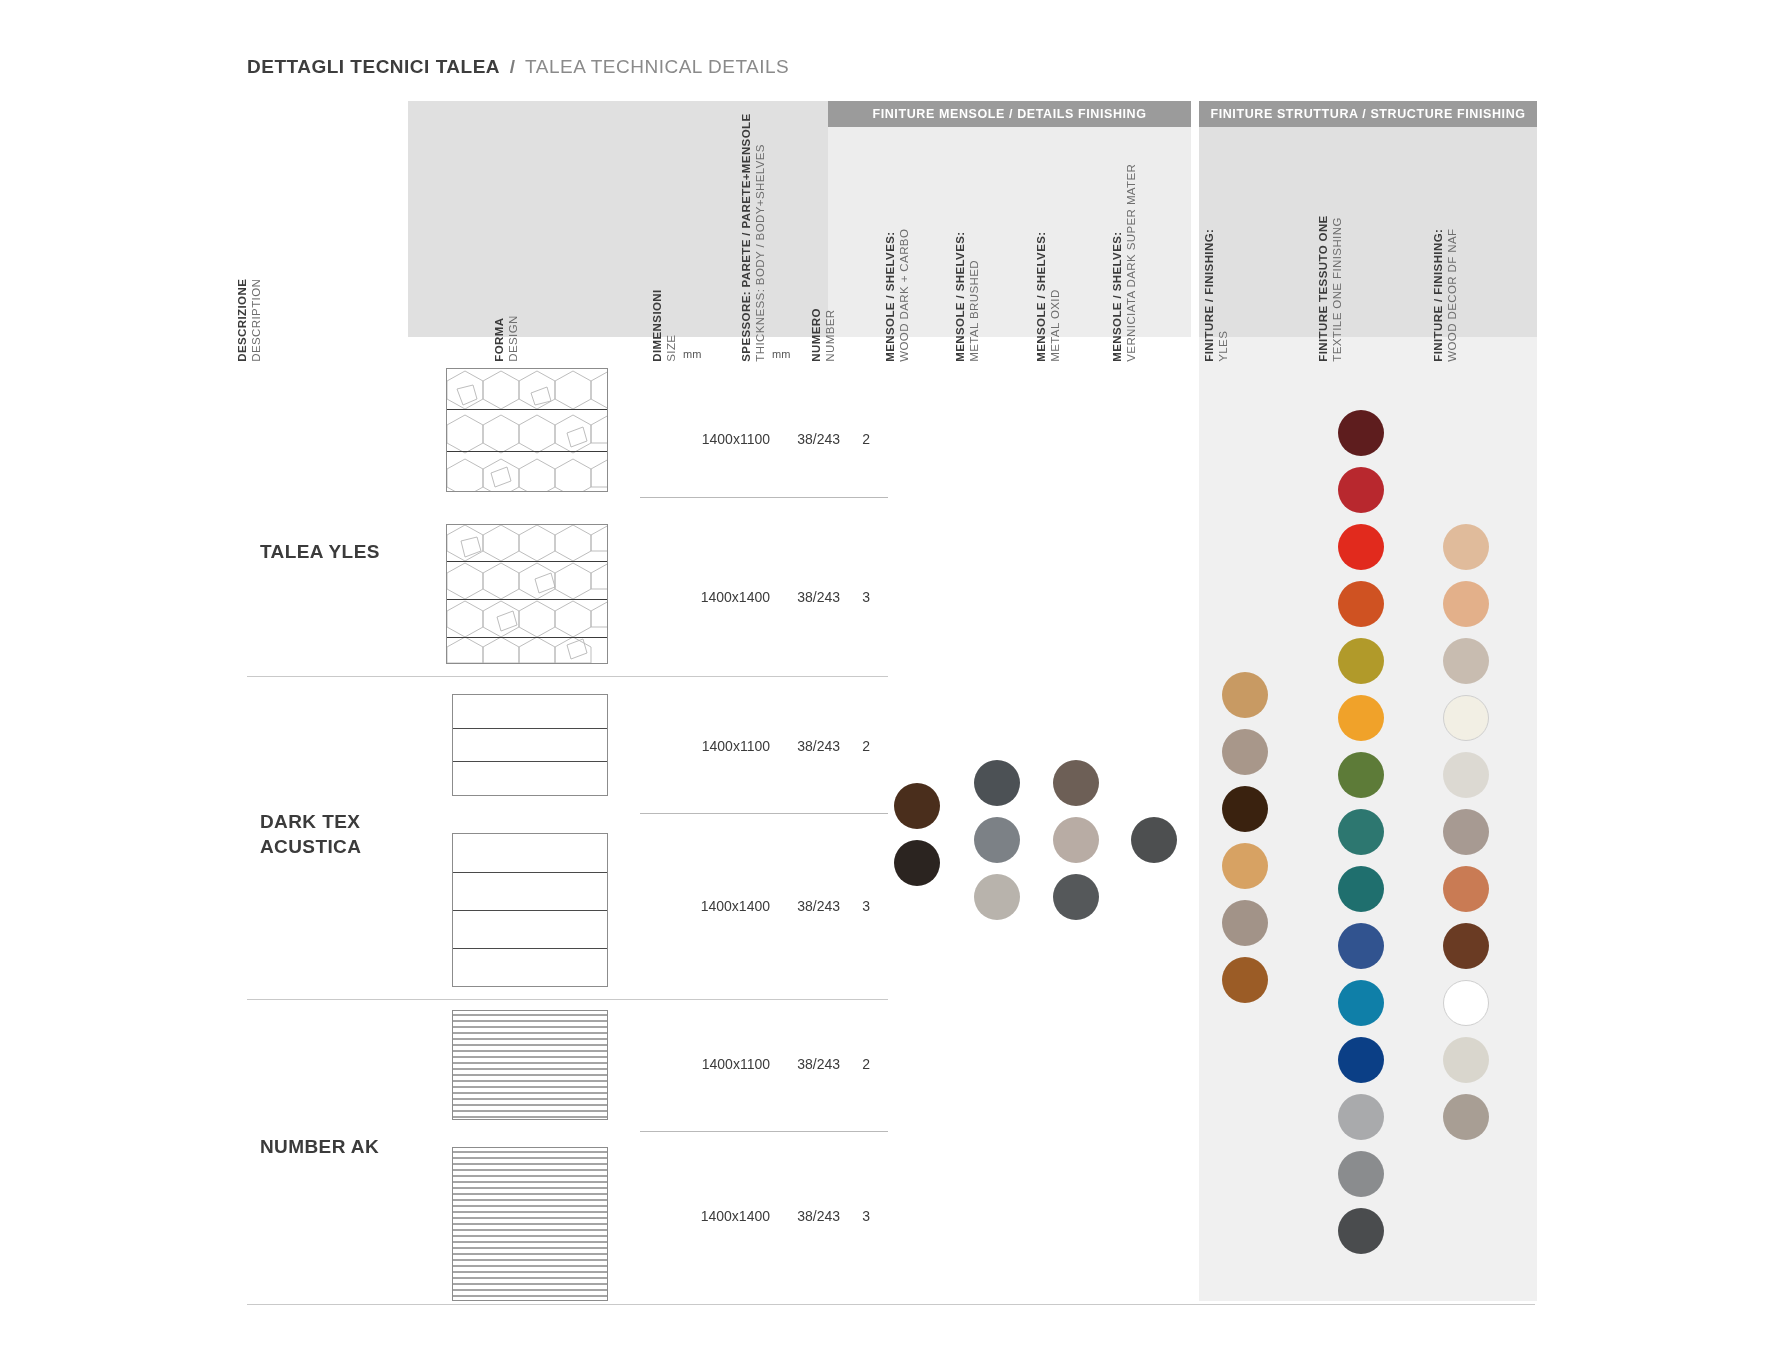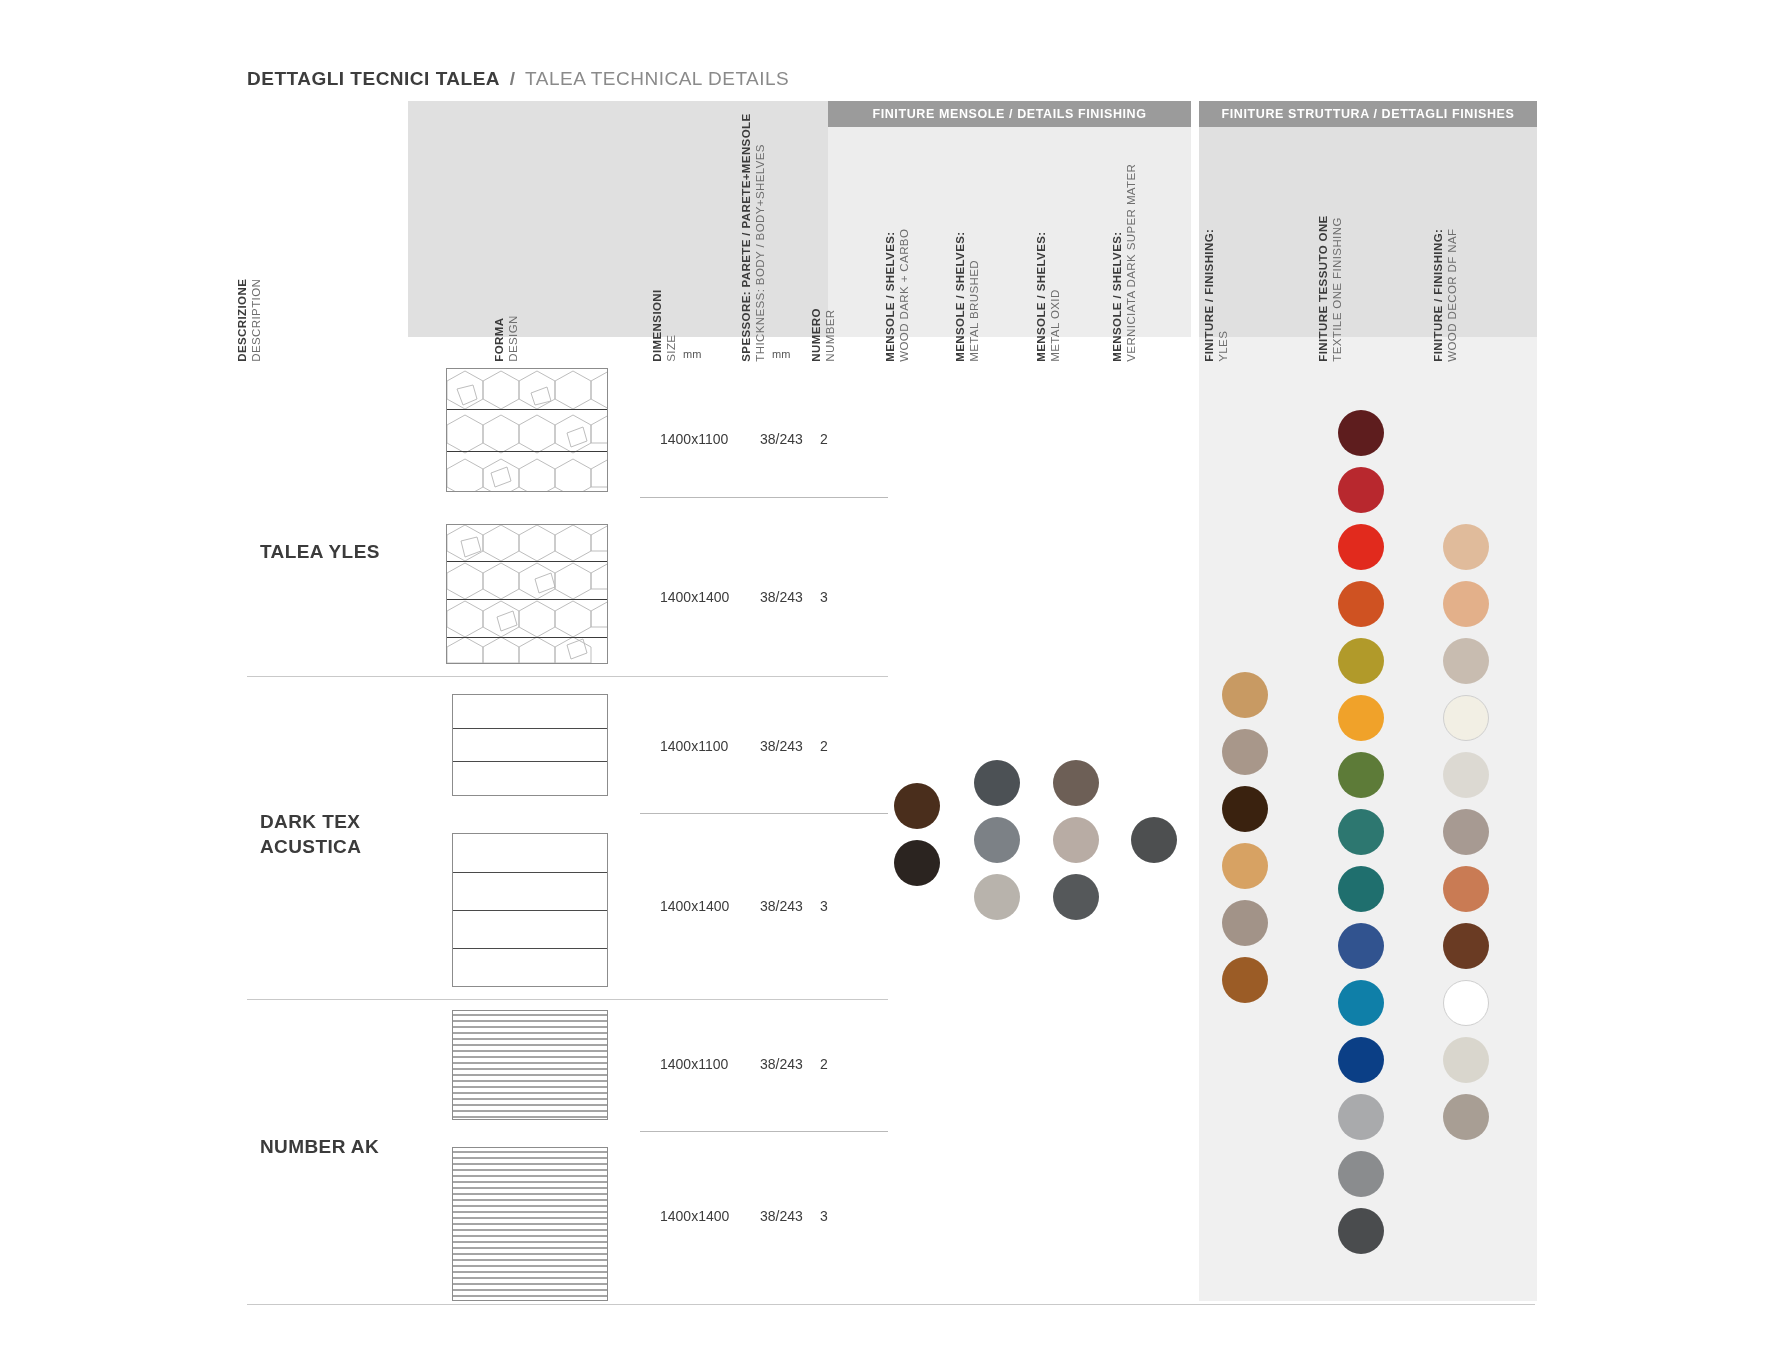--- a/index.html
+++ b/index.html
@@ -11,21 +11,20 @@
     position:relative;
     overflow:hidden;
   }
   .page{position:absolute;inset:0;}
 
   
   .title-bar{
     position:absolute;left:247px;top:56px;
     font-size:19px;letter-spacing:0.5px;
     white-space:nowrap;
-    margin-top:12px;
   }
   .title-bar .t1{font-weight:bold;color:#3d3d3d;}
   .title-bar .sep{font-weight:bold;color:#7d7d7d;margin:0 4px;}
   .title-bar .t2{color:#8a8a8a;font-weight:normal;}
 
   
   .hdr-grey{
     position:absolute;left:408px;top:101px;width:412px;height:236px;
     background:#e0e0e0;
   }
@@ -87,21 +86,21 @@
     letter-spacing:0.4px;line-height:1.3;
   }
 
   
   .forma{position:absolute;border:1px solid #8c8c8c;background:#fff;overflow:hidden;}
   .forma .hline{position:absolute;left:0;right:0;height:1px;background:#4a4a4a;}
   .stripes{position:absolute;inset:0;}
 
   
   .cell{
-    position:absolute;font-size:14px;color:#3b3b3b;text-align:left;
+    position:absolute;font-size:14px;color:#3b3b3b;text-align:right;
     white-space:nowrap;
   }
 
   
   .dot{
     position:absolute;border-radius:50%;width:46px;height:46px;
   }
   .dot.ring{border:1px solid #cfcfcf;box-sizing:border-box;}
 
   
@@ -119,21 +118,21 @@
   </div>
 
   <div class="struct-col-bg"></div>
 
   <div class="hdr-grey"></div>
   <div class="hdr-num"></div>
   <div class="hdr-shelves-body"></div>
   <div class="hdr-struct-body"></div>
 
   <div class="hdr-shelves-band">FINITURE MENSOLE / DETAILS FINISHING</div>
-  <div class="hdr-struct-band">FINITURE STRUTTURA / DETTAGLI FINISHES</div>
+  <div class="hdr-struct-band">FINITURE STRUTTURA / STRUCTURE FINISHING</div>
 
   <div class="vlabel" style="left:264px;top:333px;">
     <b>DESCRIZIONE</b>
     <span>DESCRIPTION</span>
   </div>
 
   <div class="vlabel" style="left:521px;top:333px;">
     <b>FORMA</b>
     <span>DESIGN</span>
   </div>

